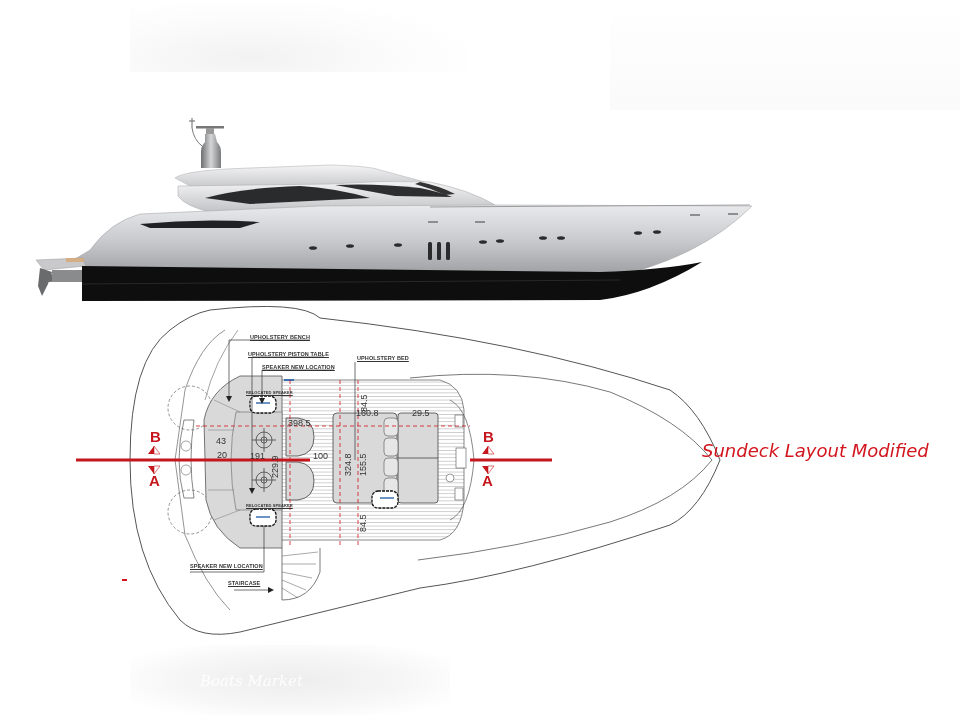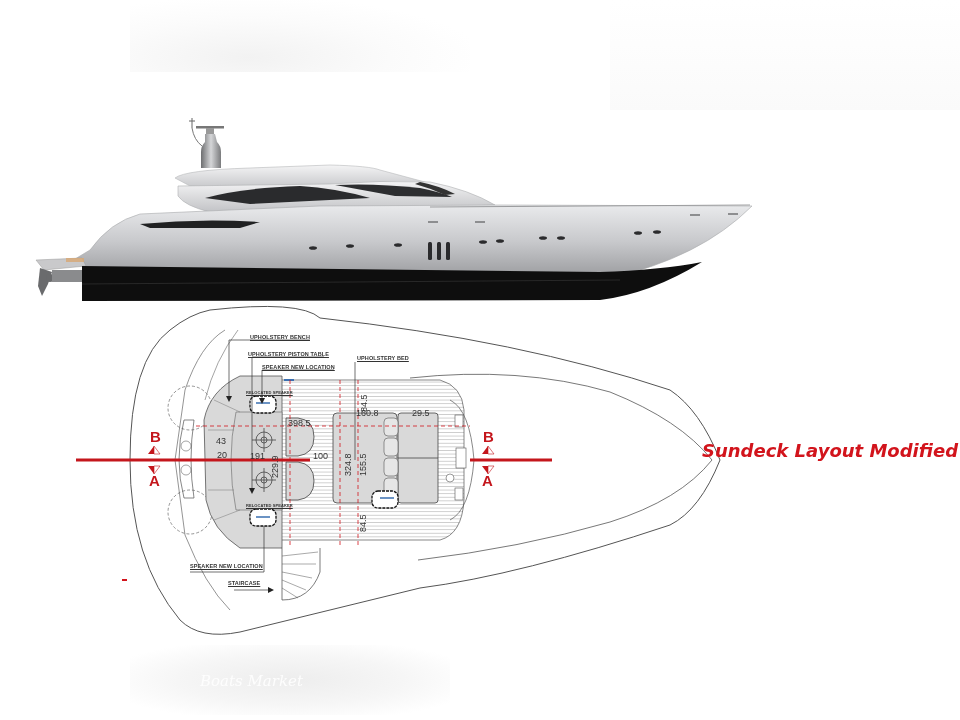--- a/index.html
+++ b/index.html
@@ -4,21 +4,21 @@
   <style>
     * { margin: 0; padding: 0; box-sizing: border-box; }
     html, body { width: 960px; height: 720px; background: #ffffff; overflow: hidden; }
     body { font-family: "Liberation Sans", sans-serif; position: relative; }
     .canvas { position: absolute; left: 0; top: 0; width: 960px; height: 720px; }
     .fade-top { position: absolute; left: 130px; top: 0; width: 340px; height: 72px;
       background: radial-gradient(ellipse at 35% 80%, #f2f2f2 0%, #fbfbfb 45%, #ffffff 75%); }
     .fade-right { position: absolute; left: 610px; top: 0; width: 350px; height: 110px;
       background: linear-gradient(180deg, #ffffff 0%, #fcfcfc 60%, #fafafa 100%); }
     .title { position: absolute; left: 702px; top: 440px; font-family: "DejaVu Sans", sans-serif;
-      font-weight: bold; font-style: italic; font-size: 18px; color: #d2141c; letter-spacing: 0; text-align: right; }
+      font-weight: normal; font-style: italic; font-size: 18px; color: #d2141c; letter-spacing: 0; text-align: right; }
     .lbl { position: absolute; font-family: "Liberation Sans", sans-serif; font-weight: bold;
       font-size: 5.5px; color: #333; text-decoration: underline; white-space: nowrap; letter-spacing: 0.1px; }
     .dim { position: absolute; font-family: "Liberation Sans", sans-serif; font-size: 9px; color: #333; white-space: nowrap; }
     .dim.v { transform: rotate(-90deg); transform-origin: left top; }
     .sect { position: absolute; font-family: "Liberation Sans", sans-serif; font-weight: bold; font-size: 15px; color: #c4161c; }
     .watermark { position: absolute; left: 130px; top: 645px; width: 320px; height: 70px;
       background: radial-gradient(ellipse at 50% 50%, #ededed 0%, #f6f6f6 50%, #ffffff 85%); }
     .wm-text { position: absolute; left: 200px; top: 672px; font-family: "DejaVu Serif", serif; font-style: italic;
       font-size: 15px; color: #ffffff; opacity: 0.9; }
     .stray { position: absolute; left: 122px; top: 579px; width: 5px; height: 2px; background: #d2141c; }

